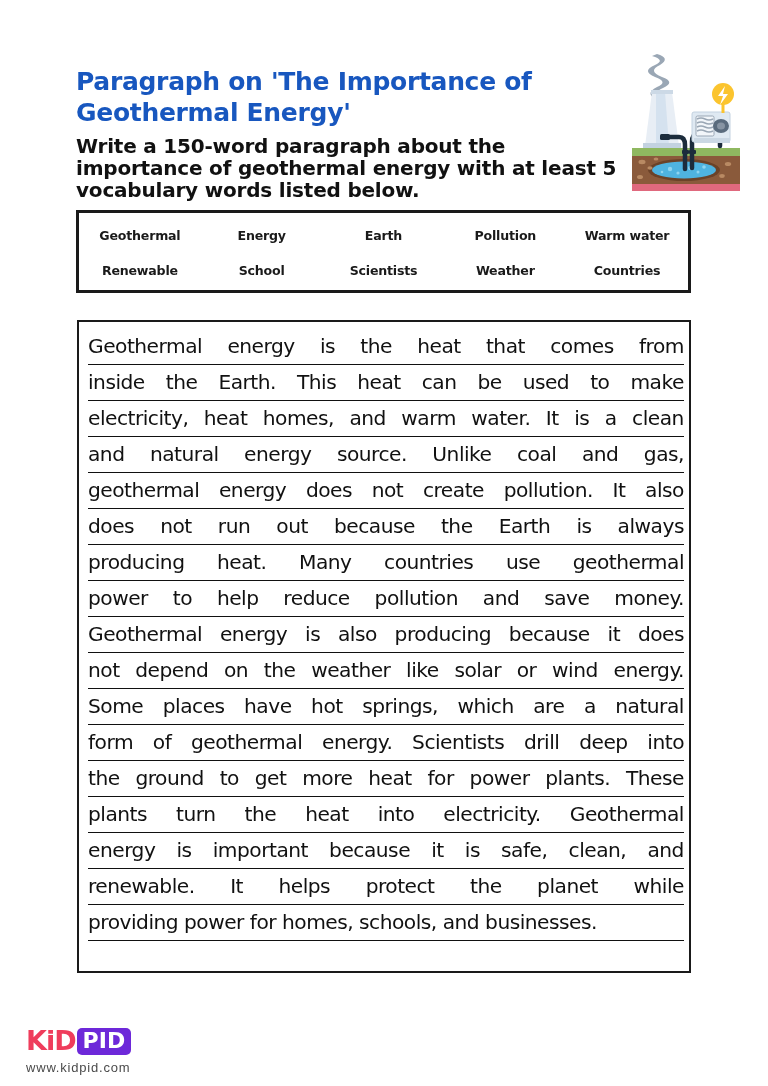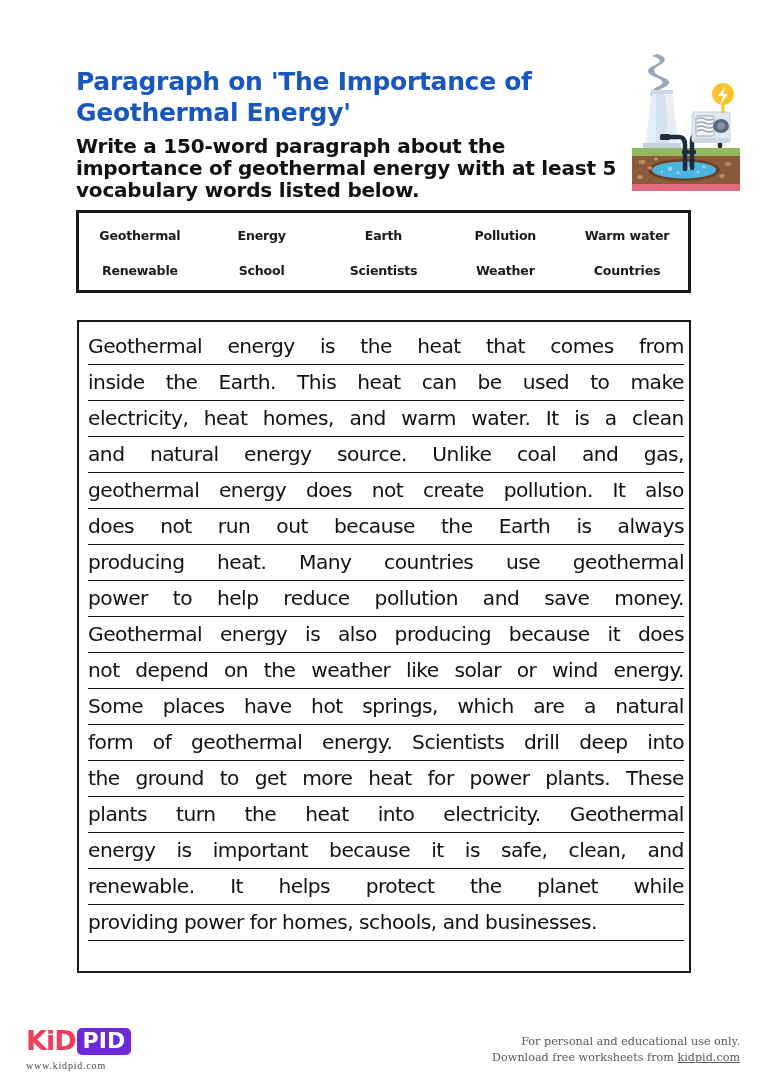--- a/index.html
+++ b/index.html
@@ -169,22 +169,22 @@
     font-weight: bold;
     color: #ffffff;
     background: #6d28d9;
     border-radius: 5px;
     padding: 1px 6px 2px 6px;
     letter-spacing: 0px;
     line-height: 24px;
     margin-left: 1px;
   }
   .logo-url {
-    font-family: Liberation Serif, serif;
-    font-size: 10px;
+    font-family: Liberation Sans, sans-serif;
+    font-size: 13px;
     color: #4a4a4a;
     letter-spacing: 0.8px;
     margin-top: 4px;
   }
   .footer-note {
     position: absolute;
     right: 28px;
     top: 26px;
     text-align: right;
     font-family: "DejaVu Serif", serif;
@@ -472,19 +472,15 @@
   </div>
 
   <div class="footer">
     <div class="logo">
       <div class="logo-row">
         <span class="logo-kid">KiD</span>
         <span class="logo-pid">PID</span>
       </div>
       <div class="logo-url">www.kidpid.com</div>
     </div>
-    <div class="footer-note">
-      <div>For personal and educational use only.</div>
-      <div><span>Download free worksheets from </span><span class="lnk">kidpid.com</span></div>
-    </div>
   </div>
 
 </div>
 
 </body></html>

